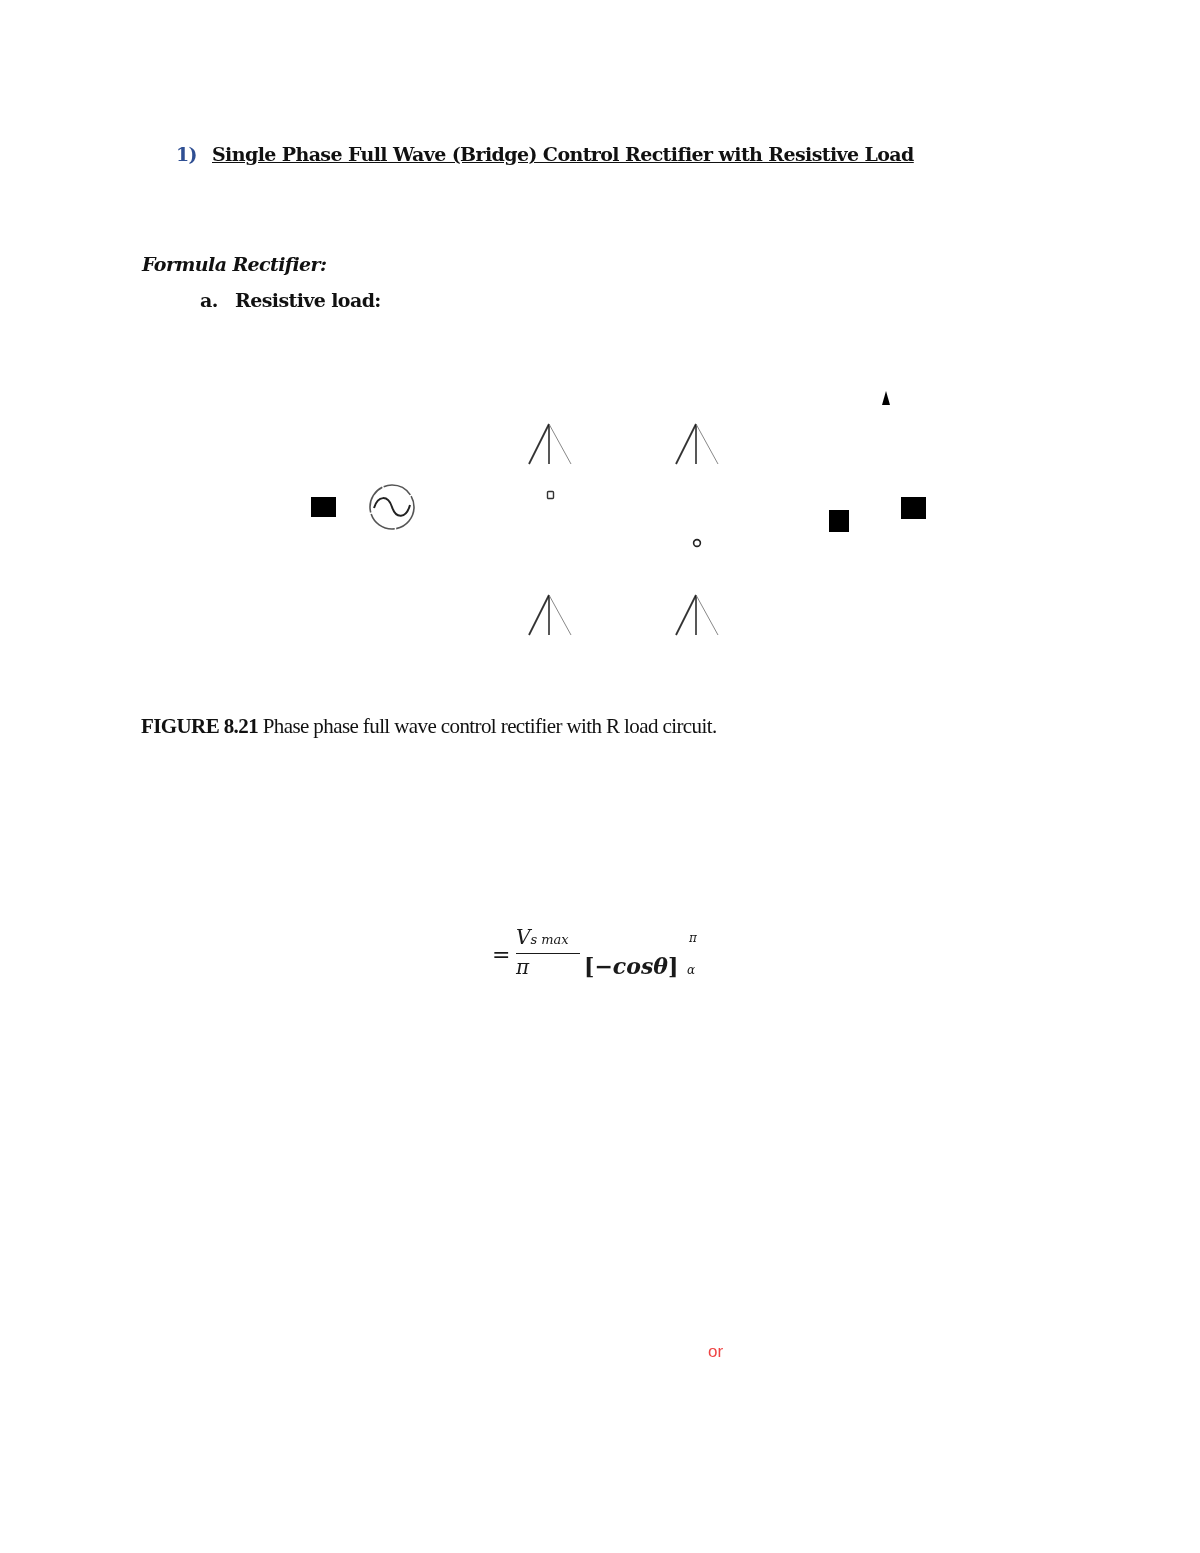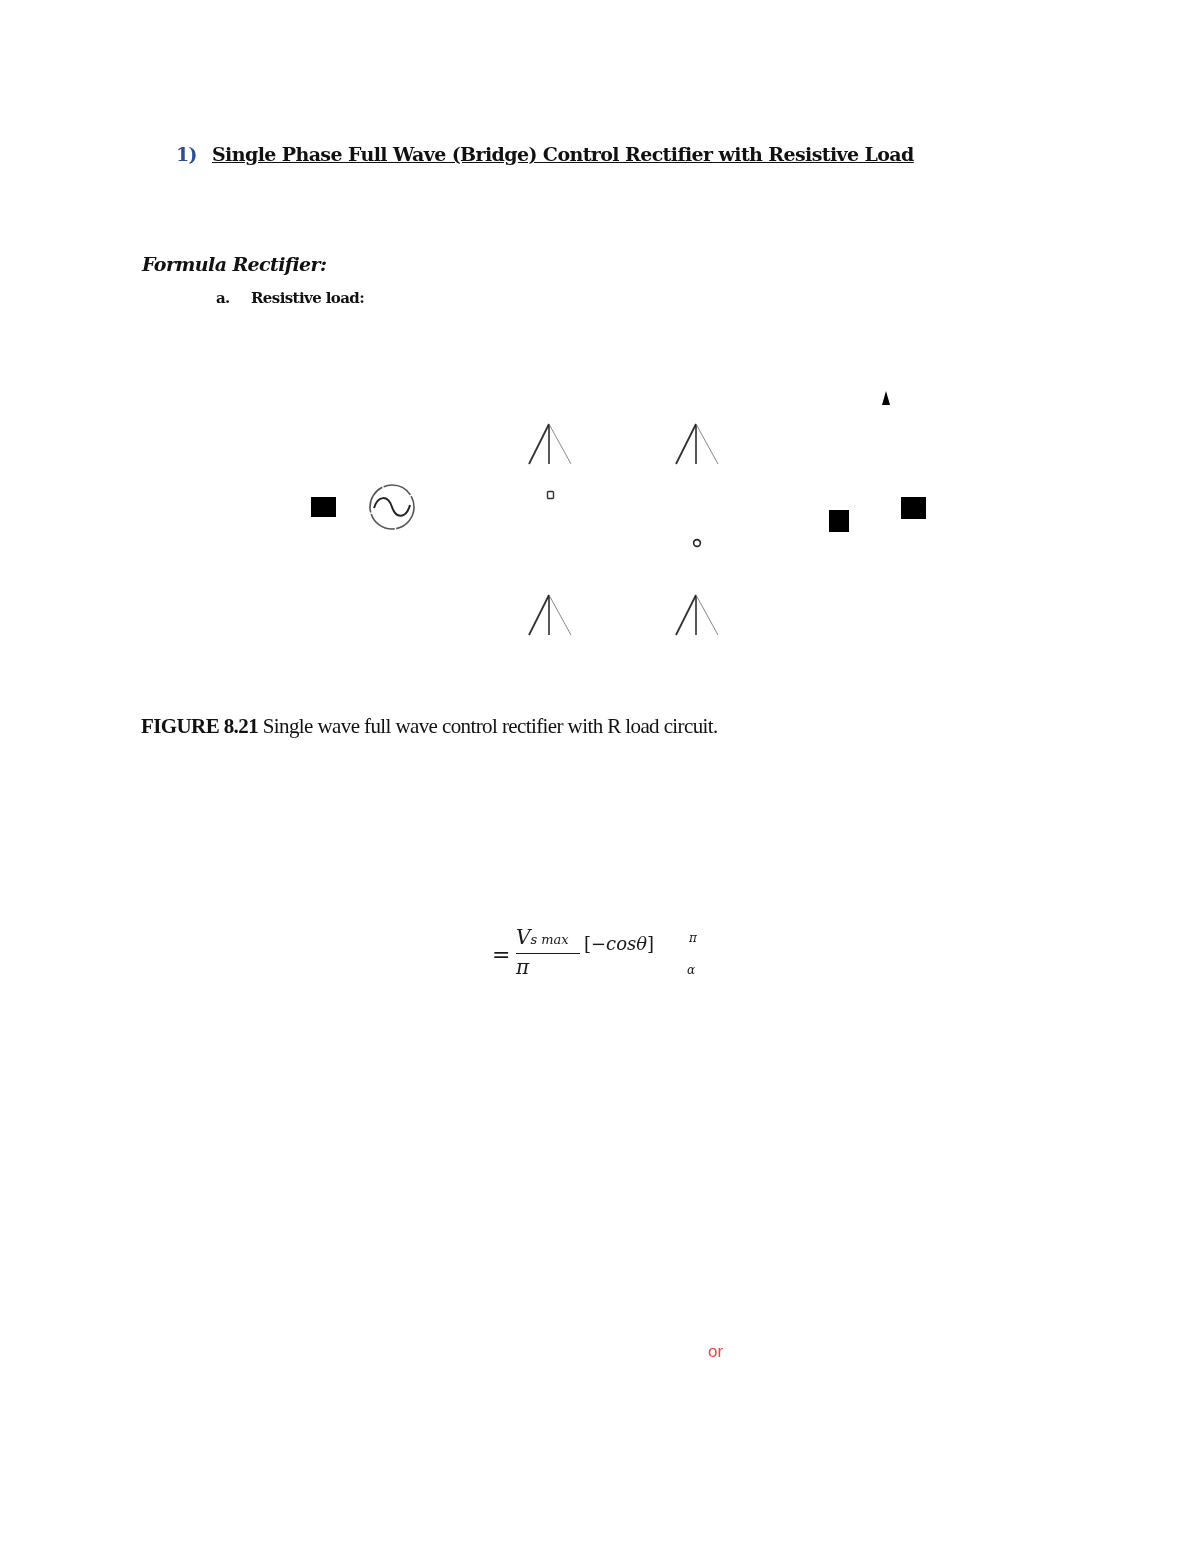--- a/index.html
+++ b/index.html
@@ -44,24 +44,23 @@
       font-style: italic;
       font-size: 19px;
       letter-spacing: -0.6px;
       white-space: nowrap;
     }
     .sub-item {
       left: 200px;
       top: 289px;
       font-family: "DejaVu Serif", serif;
       font-weight: bold;
-      font-size: 15px;
-      letter-spacing: -0.6px;
-      white-space: nowrap;
-      margin-left: 16px;
+      font-size: 19px;
+      letter-spacing: -0.6px;
+      white-space: nowrap;
     }
     .sub-item .marker {
       display: inline-block;
       width: 35px;
     }
 
     
     .block {
       background: #000;
     }
@@ -116,23 +115,24 @@
       background: #1a1a1a;
       margin: 1px 0 2px 0;
     }
     .eq-den {
       font-size: 20px;
       line-height: 22px;
     }
     .eq-bracket {
       position: absolute;
       left: 94px;
-      top: 8px;
-      font-size: 18px;
-      white-space: nowrap;
+      top: 28px;
+      font-size: 22px;
+      white-space: nowrap;
+      font-weight: bold;
     }
     .eq-bracket .br { font-style: normal; }
     .eq-sup {
       position: absolute;
       left: 199px;
       top: 6px;
       font-size: 12px;
     }
     .eq-sub {
       position: absolute;
@@ -221,21 +221,21 @@
     <svg width="10" height="15" viewBox="0 0 10 15">
       <polygon points="5,0 9,14 1,14" fill="#000"></polygon>
     </svg>
   </div>
 
   <div class="abs block" style="left:529px;top:125px;width:20px;height:22px;"></div>
   <div class="abs block" style="left:601px;top:112px;width:25px;height:22px;"></div>
 </div>
 
 <div class="abs caption">
-  <span class="fig-label">FIGURE 8.21</span><span> Single wave full wave control rectifier with R load circuit.</span>
+  <span class="fig-label">FIGURE 8.21</span><span> Phase phase full wave control rectifier with R load circuit.</span>
 </div>
 
 <div class="abs equation">
   <span class="eq-equals">=</span>
   <div class="eq-frac">
     <div class="eq-num"><span>V</span><span class="sub">s max</span></div>
     <div class="eq-bar"></div>
     <div class="eq-den">π</div>
   </div>
   <span class="eq-bracket"><span class="br">[</span><span>−cosθ</span><span class="br">]</span></span>

